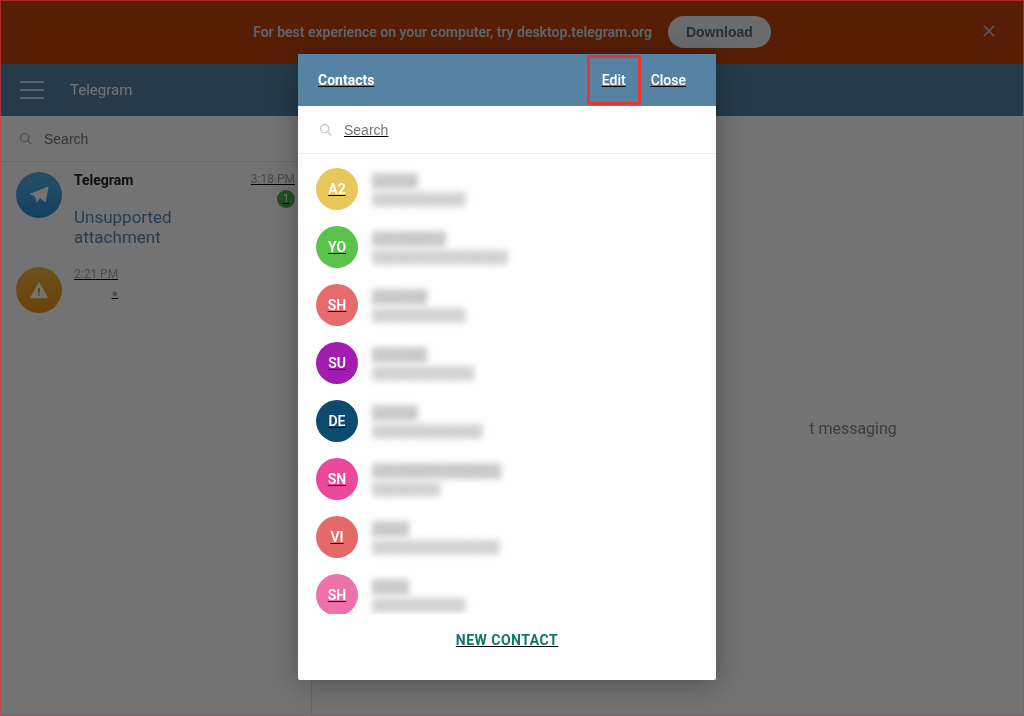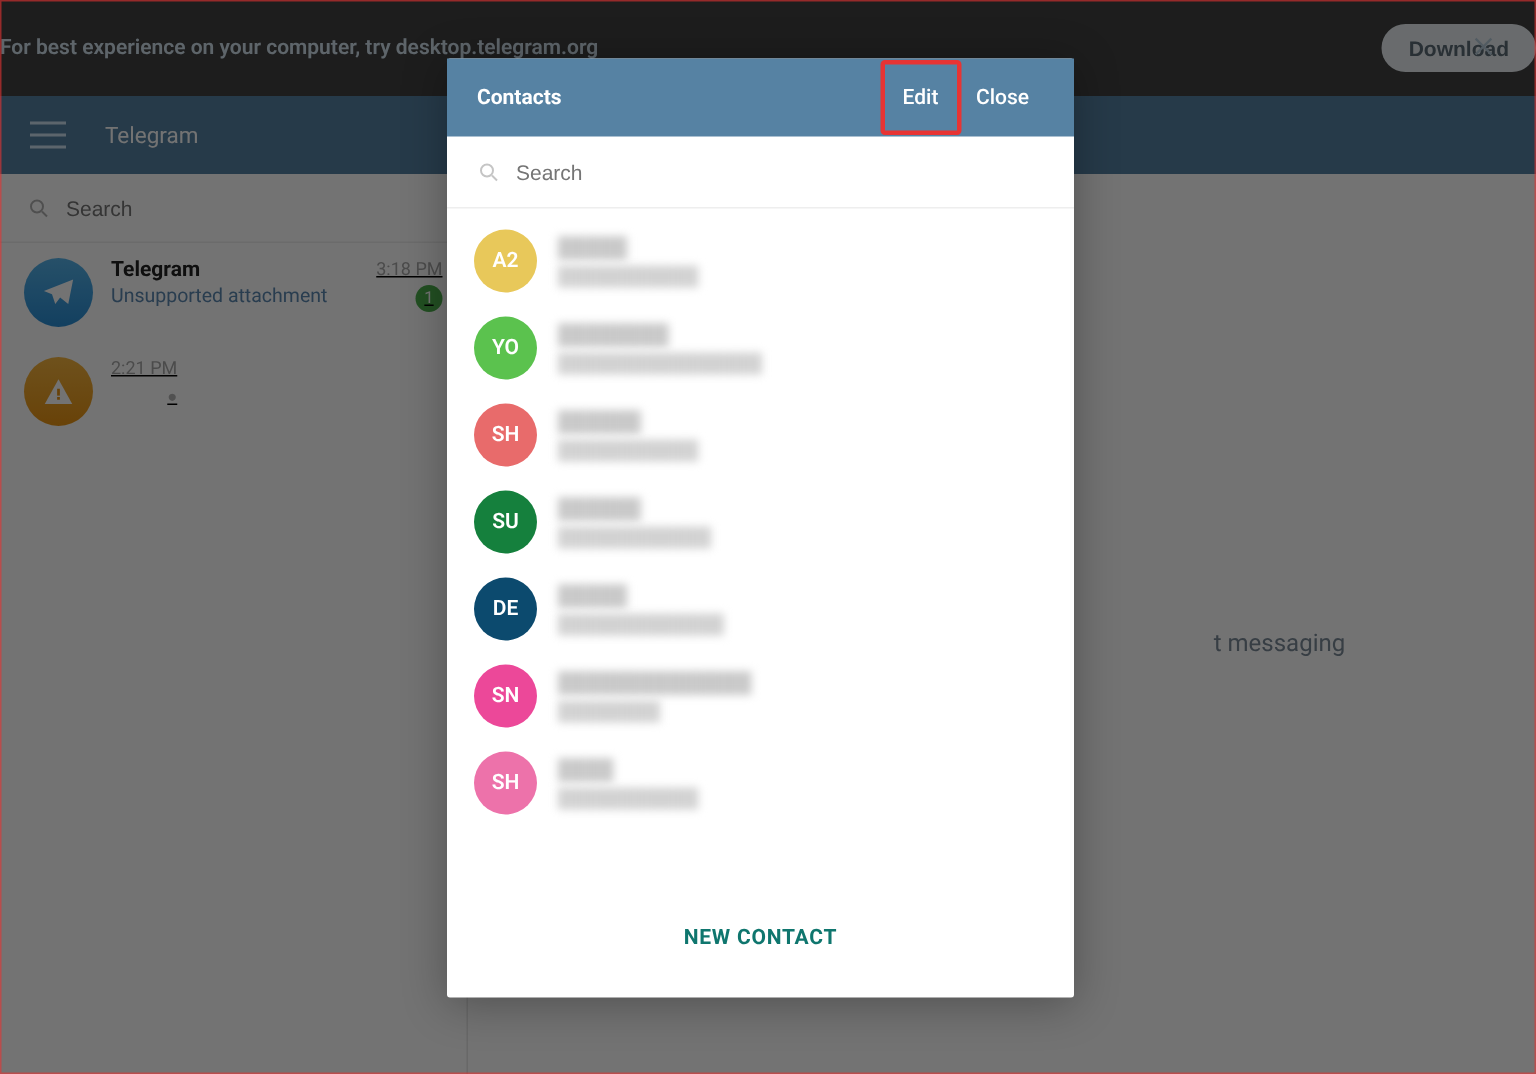--- a/index.html
+++ b/index.html
@@ -8,24 +8,24 @@
     width: 1024px;
     height: 716px;
     overflow: hidden;
     position: relative;
     background: #fff;
   }
   
   .banner {
     width: 100%;
     height: 64px;
-    background: #404040;
+    background: #c2410c;
     display: flex;
     align-items: center;
-    justify-content: space-between;
+    justify-content: center;
     position: relative;
   }
   .banner-text {
     color: #d0e0ec;
     font-size: 14px;
     font-weight: 600;
   }
   .banner-button {
     margin-left: 16px;
     background: #e8eef2;
@@ -150,23 +150,23 @@
   .chat-name {
     font-weight: 700;
     font-size: 14px;
     color: #222;
   }
   .chat-time {
     font-size: 12px;
     color: #a7a7a7;
   }
   .chat-preview {
-    font-size: 13px;
+    font-size: 17px;
     color: #5b87b0;
-    margin-top: 2px;
+    margin-top: 19px;
   }
   .chat-preview .prefix { color:#4a7ca6; }
   .badge {
     display: inline-block;
     min-width: 18px;
     height: 18px;
     border-radius: 9px;
     background:#4db04d;
     color:#fff;
     font-size:11px;
@@ -187,29 +187,30 @@
     background:#fff;
   }
   
   .overlay {
     position:absolute;
     top:0; left:0; right:0; bottom:0;
     background:rgba(0,0,0,0.55);
   }
   .modal {
     position:absolute;
-    top:39px;
+    top:54px;
     left:298px;
     width:418px;
     background:#fff;
     border-radius:2px;
     box-shadow:0 4px 30px rgba(0,0,0,0.3);
     display:flex;
     flex-direction:column;
     height:626px;
+    text-decoration:underline;
   }
   .modal-header {
     background:#5682a3;
     color:#fff;
     height:52px;
     display:flex;
     align-items:center;
     padding:0 20px;
   }
   .modal-title {
@@ -396,38 +397,45 @@
         </div>
       </div>
       <div class="contact-item">
         <div class="contact-avatar" style="background: rgb(232, 107, 107);">SH</div>
         <div class="contact-text">
           <div class="contact-name">██████</div>
           <div class="contact-sub">███████████</div>
         </div>
       </div>
       <div class="contact-item">
-        <div class="contact-avatar" style="background: #15803d;">SU</div>
+        <div class="contact-avatar" style="background: #a21caf;">SU</div>
         <div class="contact-text">
           <div class="contact-name">██████</div>
           <div class="contact-sub">████████████</div>
         </div>
       </div>
       <div class="contact-item">
         <div class="contact-avatar" style="background: #0c4a6e;">DE</div>
         <div class="contact-text">
           <div class="contact-name">█████</div>
           <div class="contact-sub">█████████████</div>
         </div>
       </div>
       <div class="contact-item">
         <div class="contact-avatar" style="background: #ec4899;">SN</div>
         <div class="contact-text">
           <div class="contact-name">██████████████</div>
           <div class="contact-sub">████████</div>
+        </div>
+      </div>
+      <div class="contact-item">
+        <div class="contact-avatar" style="background: rgb(228, 106, 106);">VI</div>
+        <div class="contact-text">
+          <div class="contact-name">████</div>
+          <div class="contact-sub">███████████████</div>
         </div>
       </div>
       <div class="contact-item">
         <div class="contact-avatar" style="background: rgb(237, 114, 170);">SH</div>
         <div class="contact-text">
           <div class="contact-name">████</div>
           <div class="contact-sub">███████████</div>
         </div>
       </div>
     </div>

